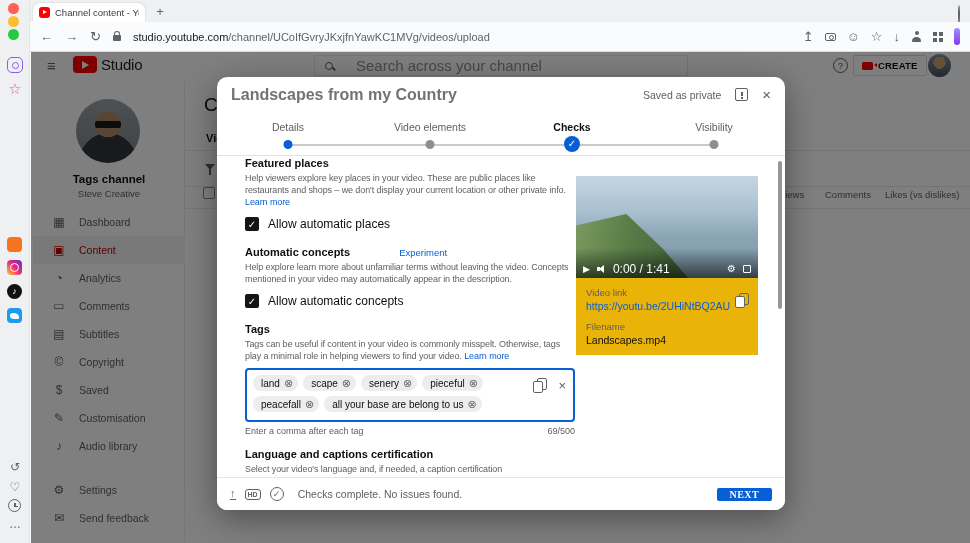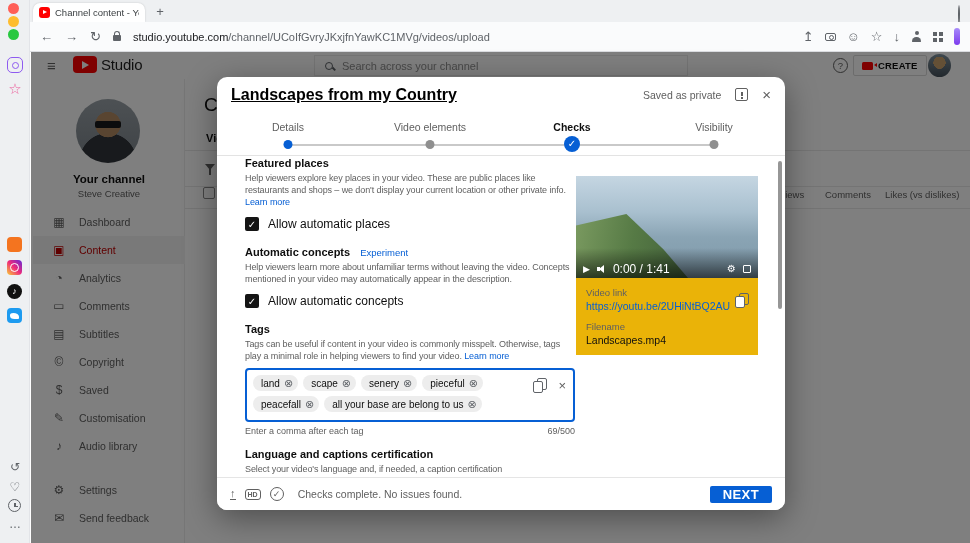--- a/index.html
+++ b/index.html
@@ -56,21 +56,21 @@
 
   
   #studio { position:absolute; left:33px; top:52px; width:937px; height:491px; background:#fff; z-index:1; }
   #studio-header { position:absolute; left:0; top:0; width:937px; height:27px; background:#fff; }
   .hamburger { position:absolute; left:14px; top:5px; font-size:15px; color:#606060; }
   .logo { position:absolute; left:40px; top:4px; display:flex; align-items:center; gap:4px; }
   .logo-mark { width:24px; height:17px; background:#f00; border-radius:4px; position:relative; }
   .logo-mark::after { content:""; position:absolute; left:9px; top:4.5px; border-left:7px solid #fff; border-top:4px solid transparent; border-bottom:4px solid transparent; }
   .logo-text { font-size:15px; color:#1f1f1f; letter-spacing:-0.2px; }
   .studio-search { position:absolute; left:281px; top:3px; width:374px; height:21px; border:1px solid #e8e8e8; background:#fff; display:flex; align-items:center; gap:9px; padding:0 10px; }
-  .studio-search input { border:none; outline:none; background:transparent; flex:1; font-family:inherit; font-size:11px; color:#0f0f0f; }
+  .studio-search input { border:none; outline:none; background:transparent; flex:1; font-family:inherit; font-size:15px; color:#0f0f0f;margin-left:14px; }
   .studio-search input::placeholder { color:#909090; }
   .help-circle { position:absolute; left:800px; top:6px; width:15px; height:15px; border:1.4px solid #606060; border-radius:50%; display:flex; align-items:center; justify-content:center; font-size:9.5px; color:#606060; }
   .create-btn { position:absolute; left:820px; top:3px; height:21px; border:1px solid #d9d9d9; border-radius:2px; background:#fff; display:flex; align-items:center; gap:5px; padding:0 8px; font-size:9.5px; font-weight:700; color:#0f0f0f; letter-spacing:.2px; }
   .cam-red { width:11px; height:8px; background:#f00; border-radius:1.5px; position:relative; }
   .cam-red::after { content:""; position:absolute; left:11.5px; top:1.5px; border-top:2.5px solid transparent; border-bottom:2.5px solid transparent; border-right:3.5px solid #f00; }
   .avatar-sm { position:absolute; left:895px; top:2px; width:23px; height:23px; border-radius:50%; background:radial-gradient(circle at 50% 38%,#c9a06c 0 33%,transparent 34%),linear-gradient(#7f929f,#46525c); }
 
   #studio-nav { position:absolute; left:0; top:27px; width:152px; height:464px; background:#fff; border-right:1px solid #ececec; }
   .channel-avatar { position:absolute; left:43px; top:20px; width:64px; height:64px; border-radius:50%; overflow:hidden; background:radial-gradient(circle at 50% 40%,#b38b63 0 25%,transparent 26%),radial-gradient(circle at 50% 98%,#30353b 0 40%,transparent 41%),linear-gradient(#9aa2a8,#7d858c); }
   .channel-avatar::after { content:""; position:absolute; left:19px; top:22px; width:26px; height:7px; background:#17181a; border-radius:2px; }
@@ -90,21 +90,21 @@
   .funnel { position:absolute; left:20px; top:85px; width:0; height:0; border-left:5px solid transparent; border-right:5px solid transparent; border-top:6px solid #606060; }
   .funnel::after { content:""; position:absolute; left:-1px; top:-1px; width:2px; height:6px; background:#606060; }
   .tbl-checkbox { position:absolute; left:18px; top:108px; width:12px; height:12px; border:1.5px solid #8a8a8a; border-radius:2px; }
   .col-header { position:absolute; top:110px; font-size:9.5px; color:#606060; white-space:nowrap; }
 
   
   #overlay { position:absolute; left:31px; top:52px; width:939px; height:491px; background:rgba(0,0,0,.5); z-index:10; }
 
   
   #modal { position:absolute; left:217px; top:77px; width:568px; height:433px; background:#fff; border-radius:10px; z-index:20; box-shadow:0 8px 32px rgba(0,0,0,.4); }
-  .modal-title { position:absolute; left:14px; top:9px; font-size:16px; font-weight:700; color:#000000; white-space:nowrap;text-decoration:underline; }
+  .modal-title { position:absolute; left:14px; top:9px; font-size:16px; font-weight:700; color:#737373; white-space:nowrap; }
   .modal-header-right { position:absolute; right:14px; top:10px; display:flex; align-items:center; gap:14px; }
   .saved-status { font-size:10.5px; color:#606060; }
   .feedback-icon { width:13px; height:13px; border:1.5px solid #606060; border-radius:2px; position:relative; }
   .feedback-icon::after { content:""; position:absolute; left:5px; top:2.5px; width:1.5px; height:4px; background:#606060; }
   .feedback-icon::before { content:""; position:absolute; left:5px; top:8px; width:1.5px; height:1.5px; background:#606060; }
   .modal-close { font-size:15px; color:#606060; line-height:1; }
 
   .steps { position:absolute; left:0; top:36px; width:568px; height:42px; }
   .steps-line { position:absolute; left:71px; top:31px; width:426px; height:2px; background:#c9c9c9; }
   .step { position:absolute; top:0; width:142px; text-align:center; }
@@ -112,21 +112,21 @@
   .step-dot { position:absolute; left:50%; top:27px; transform:translateX(-50%); width:9px; height:9px; border-radius:50%; background:#8f8f8f; display:flex; align-items:center; justify-content:center; color:#fff; }
   .dot-check { display:none; font-size:10px; line-height:1; }
   .step.done .step-dot { background:#065fd4; }
   .step.current .step-dot { width:16px; height:16px; top:23px; background:#065fd4; }
   .step.current .dot-check { display:block; }
   .step.current .step-label { color:#0f0f0f; font-weight:600; }
   .modal-divider { position:absolute; left:0; top:78px; width:568px; height:1px; background:#e3e3e3; }
 
   .modal-left { position:absolute; left:28px; top:80px; width:330px; height:320px; overflow:hidden; }
   .modal-left h3 { font-size:11px; font-weight:700; color:#0f0f0f; }
-  .h-row { display:flex; align-items:center; }
+  .h-row { display:flex; align-items:center;gap:39px; }
   .badge { font-size:9.5px; color:#065fd4; margin-left:10px; }
   .body-text { font-size:9px; letter-spacing:-0.1px; line-height:12px; color:#606060; margin-top:3px; }
   .learn-more { color:#065fd4; }
   .cb-row { display:flex; align-items:center; gap:9px; margin:9px 0 15px; }
   .checkbox { width:14px; height:14px; background:#141414; border-radius:2px; color:#fff; font-size:10px; display:flex; align-items:center; justify-content:center; flex:none; }
   .cb-label { font-size:12px; color:#0f0f0f; }
   .tagbox { position:relative; margin-top:6px; width:330px; min-height:54px; border:2px solid #065fd4; border-radius:4px; padding:5px 52px 5px 6px; }
   .chips { display:flex; flex-wrap:wrap; gap:5px; align-content:flex-start; }
   .chip { display:inline-flex; align-items:center; gap:4px; background:#ededed; border-radius:10px; padding:2.5px 5px 2.5px 8px; font-size:10px; color:#0f0f0f; white-space:nowrap; }
   .chip-x { font-size:11px; color:#5f6368; line-height:1; }
@@ -156,21 +156,21 @@
   .vc-copy { position:absolute; right:9px; top:15px; }
   .vc-file { font-size:10.5px; color:#0f0f0f; margin-top:2px; }
   .vc-label2 { margin-top:9px; }
   .modal-scrollbar { position:absolute; right:3px; top:84px; width:4px; height:148px; background:#969696; border-radius:2px; }
 
   .modal-footer { position:absolute; left:0; bottom:0; width:568px; height:33px; border-top:1px solid #e5e5e5; background:#fff; border-radius:0 0 10px 10px; display:flex; align-items:center; padding:0 13px; gap:9px; }
   .up-icon { font-size:11px; color:#606060; border-bottom:1.5px solid #606060; line-height:10px; padding-bottom:1px; }
   .hd-chip { border:1.3px solid #606060; border-radius:3px; font-size:7px; font-weight:700; color:#606060; padding:1px 2px; line-height:1; }
   .check-circle { width:14px; height:14px; border:1.5px solid #606060; border-radius:50%; color:#606060; font-size:9px; display:flex; align-items:center; justify-content:center; }
   .footer-status { font-size:10.5px; color:#606060; margin-left:5px; }
-  .next-btn { margin-left:auto; background:#065fd4; color:#fff; border:none; font-family:Liberation Sans, sans-serif; font-size:13px; font-weight:700; letter-spacing:.4px; padding:1px 13px; border-radius:2px; }
+  .next-btn { margin-left:auto; background:#065fd4; color:#fff; border:none; font-family:Liberation Serif, serif; font-size:10px; font-weight:700; letter-spacing:.4px; padding:1px 13px; border-radius:2px; }
 </style>
 </head>
 <body>
 
 <div id="left-strip">
   <span class="traffic t-red"></span>
   <span class="traffic t-yellow"></span>
   <span class="traffic t-green"></span>
   <span class="strip-icon icon-bell" style="top:57px"></span>
   <span class="strip-icon icon-star" style="top:80px">☆</span>
@@ -225,21 +225,21 @@
     <span class="help-circle">?</span>
     <span class="create-btn">
       <span class="cam-red"></span>
       <span>CREATE</span>
     </span>
     <span class="avatar-sm"></span>
   </div>
 
   <div id="studio-nav">
     <span class="channel-avatar"></span>
-    <div class="channel-name">Your channel</div>
+    <div class="channel-name">Tags channel</div>
     <div class="channel-owner">Steve Creative</div>
     <div class="nav-list" style="top:129px">
 
     <div class="nav-item">
           <span class="nav-glyph">▦</span>
           <span class="nav-label">Dashboard</span>
         </div>
         <div class="nav-item active">
           <span class="nav-glyph">▣</span>
           <span class="nav-label">Content</span>
@@ -340,21 +340,21 @@
       <span class="checkbox">
           <span>✓</span>
         </span>
       <span class="cb-label">Allow automatic places</span>
     </div>
 
     <div class="h-row">
       <h3>Automatic concepts</h3>
       <span class="badge">Experiment</span>
     </div>
-    <p class="body-text">Help viewers learn more about unfamiliar terms without leaving the video. Concepts mentioned in your video may automatically appear in the description.</p>
+    <p class="body-text">Help explore learn more about unfamiliar terms without leaving the video. Concepts mentioned in your video may automatically appear in the description.</p>
     <div class="cb-row">
       <span class="checkbox">
           <span>✓</span>
         </span>
       <span class="cb-label">Allow automatic concepts</span>
     </div>
 
     <h3>Tags</h3>
     <p class="body-text"><span>Tags can be useful if content in your video is commonly misspelt. Otherwise, tags play a minimal role in helping viewers to find your video.</span> <a class="learn-more">Learn more</a></p>
     <div class="tagbox">

